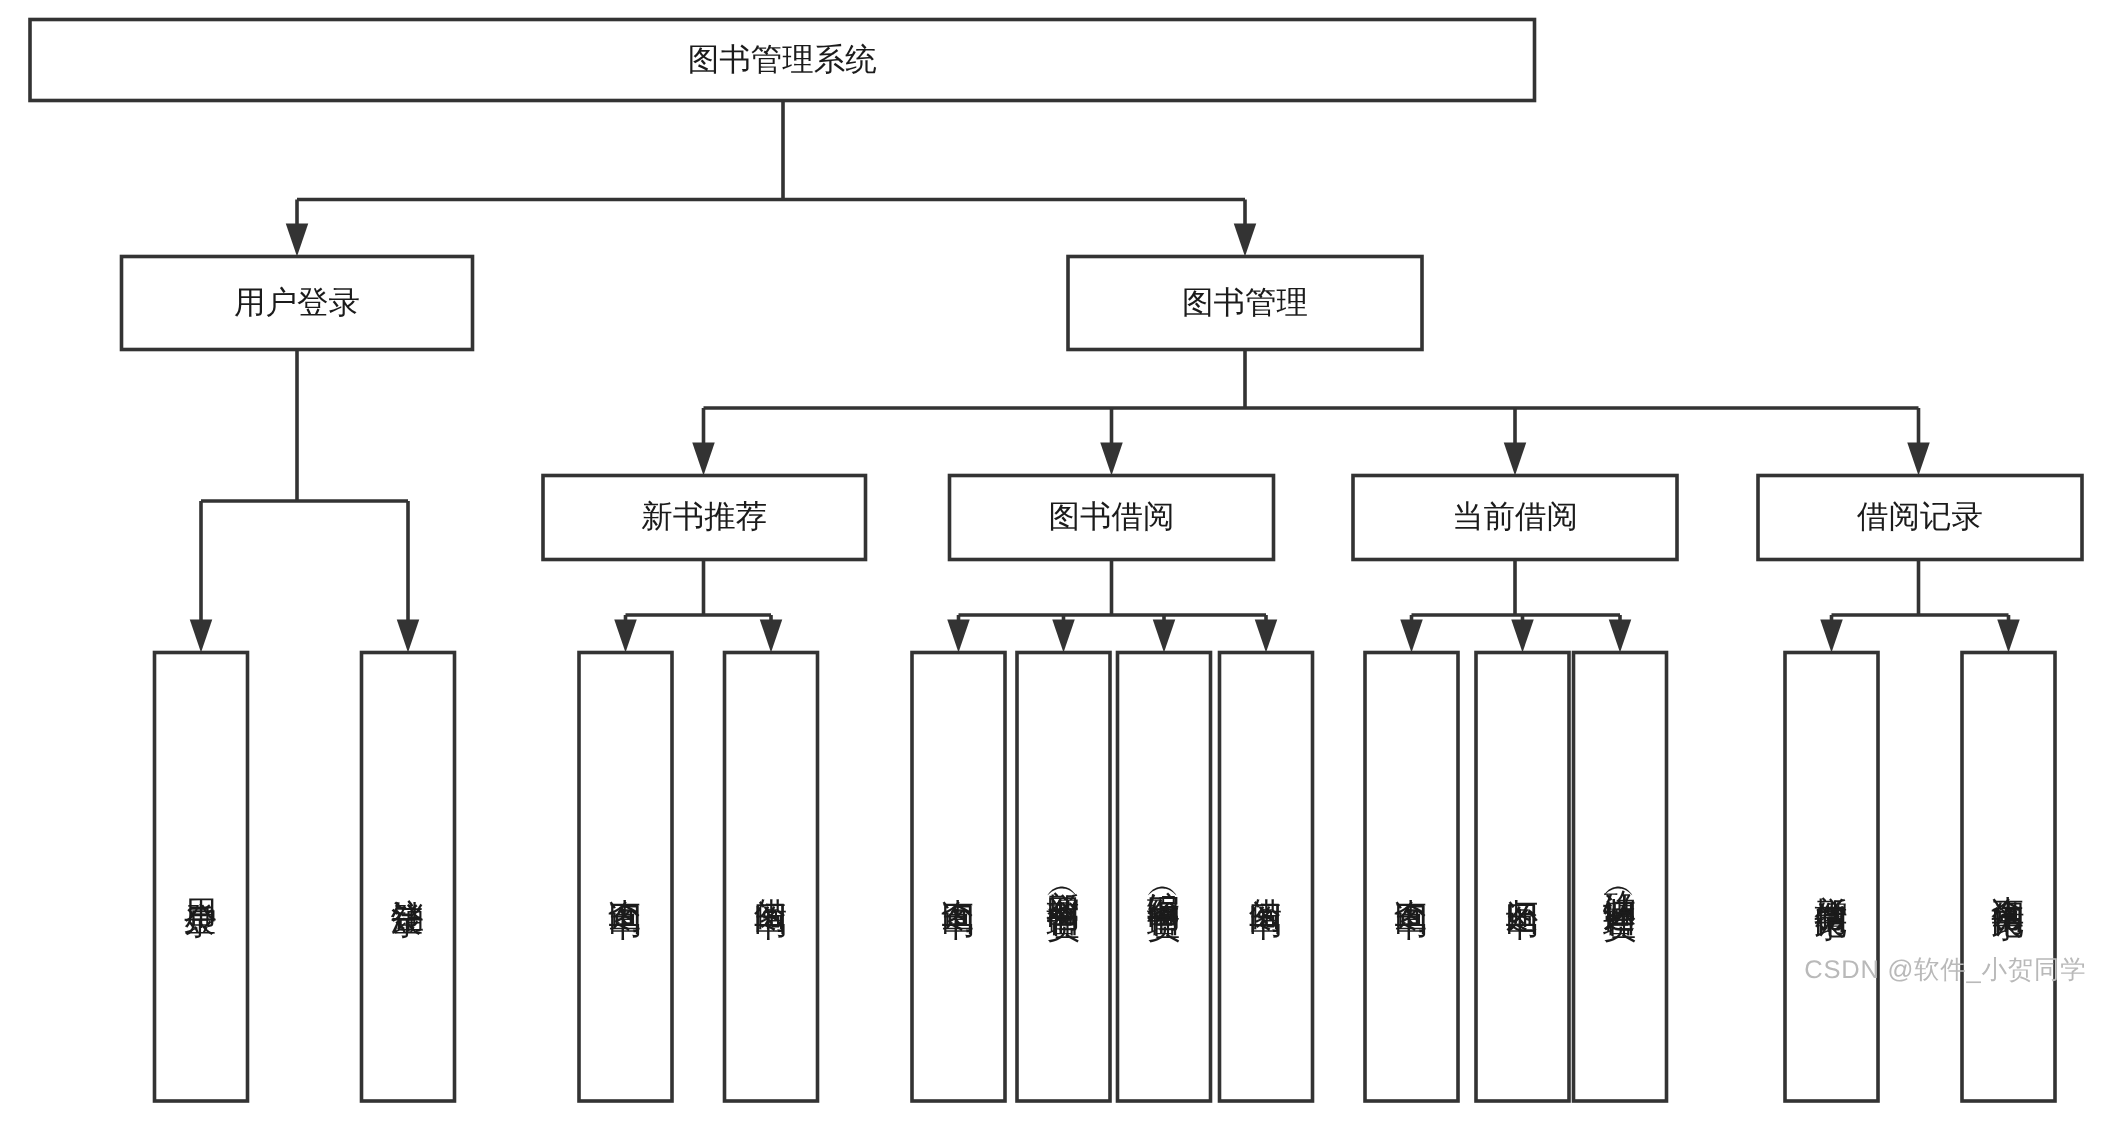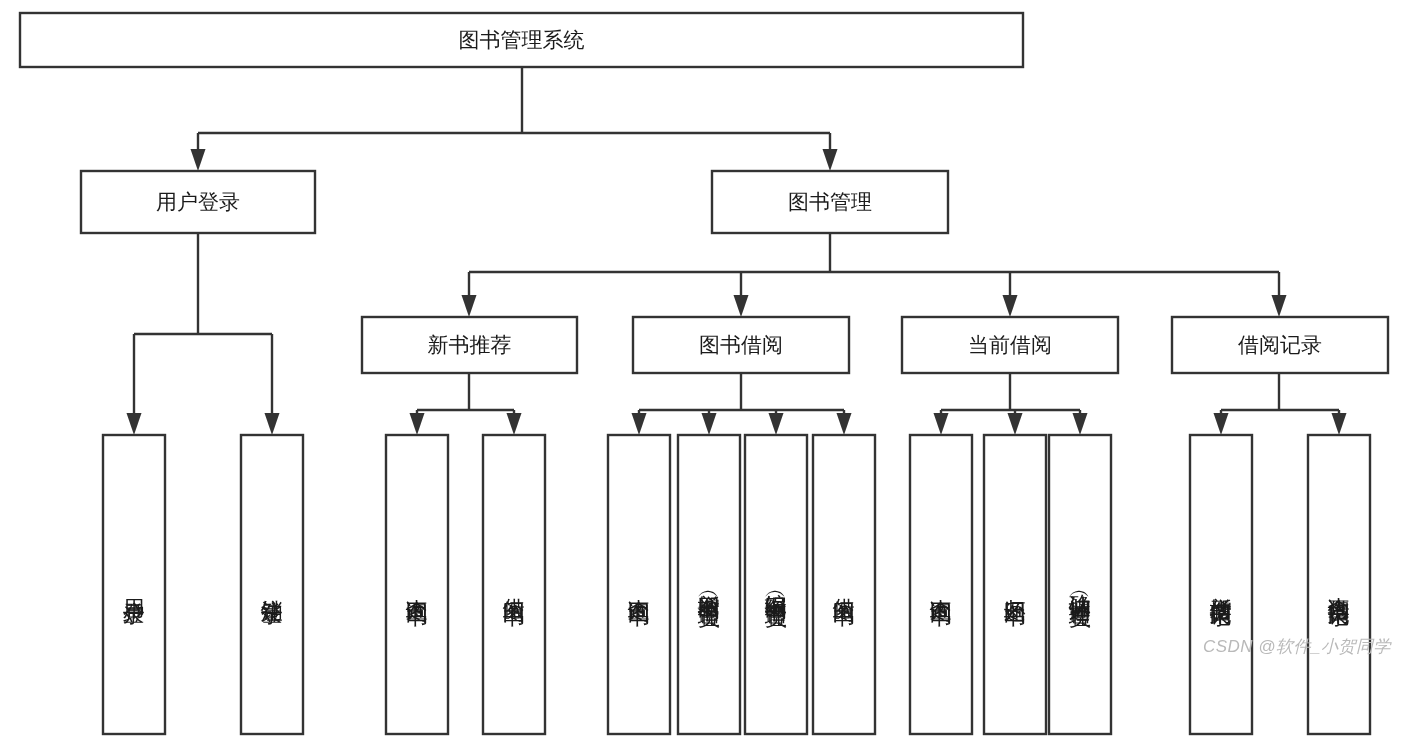--- a/index.html
+++ b/index.html
@@ -72,21 +72,20 @@
   .watermark {
     position: absolute;
     right: 14px;
     bottom: 4px;
     font-family: "Liberation Sans", "DejaVu Sans", sans-serif;
     font-size: 17px;
     color: #b9b9b9;
     letter-spacing: 0.5px;
     user-select: none;
     white-space: nowrap;
-    font-style: italic;
   }
 </style>
 </head>
 <body>
 
 <div id="diagram-root">
 
   <svg class="diagram-canvas" viewBox="0 0 1405 747">
     <g id="connectors-layer">
         <line x1="522" y1="67" x2="522" y2="133" class="connector-line"></line>

